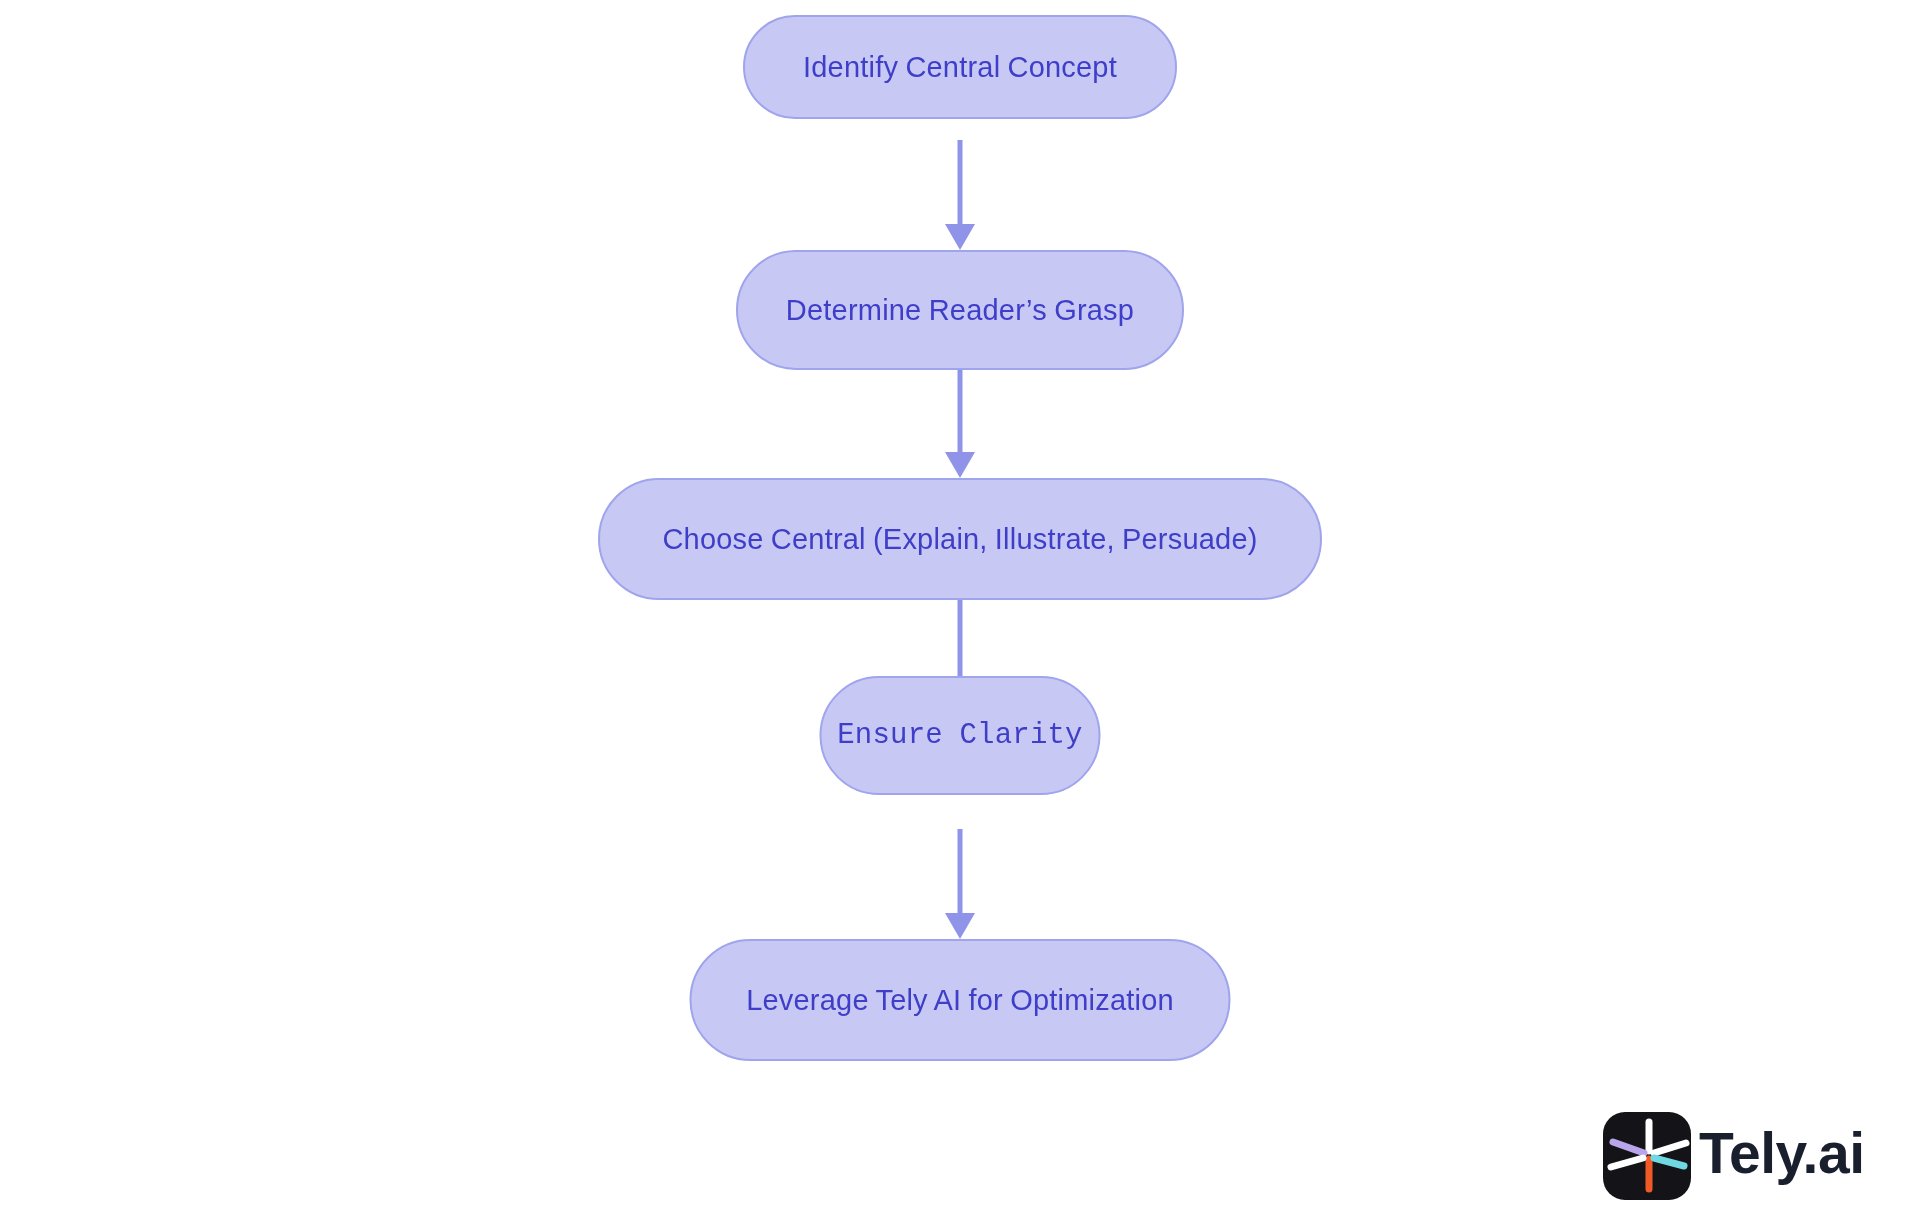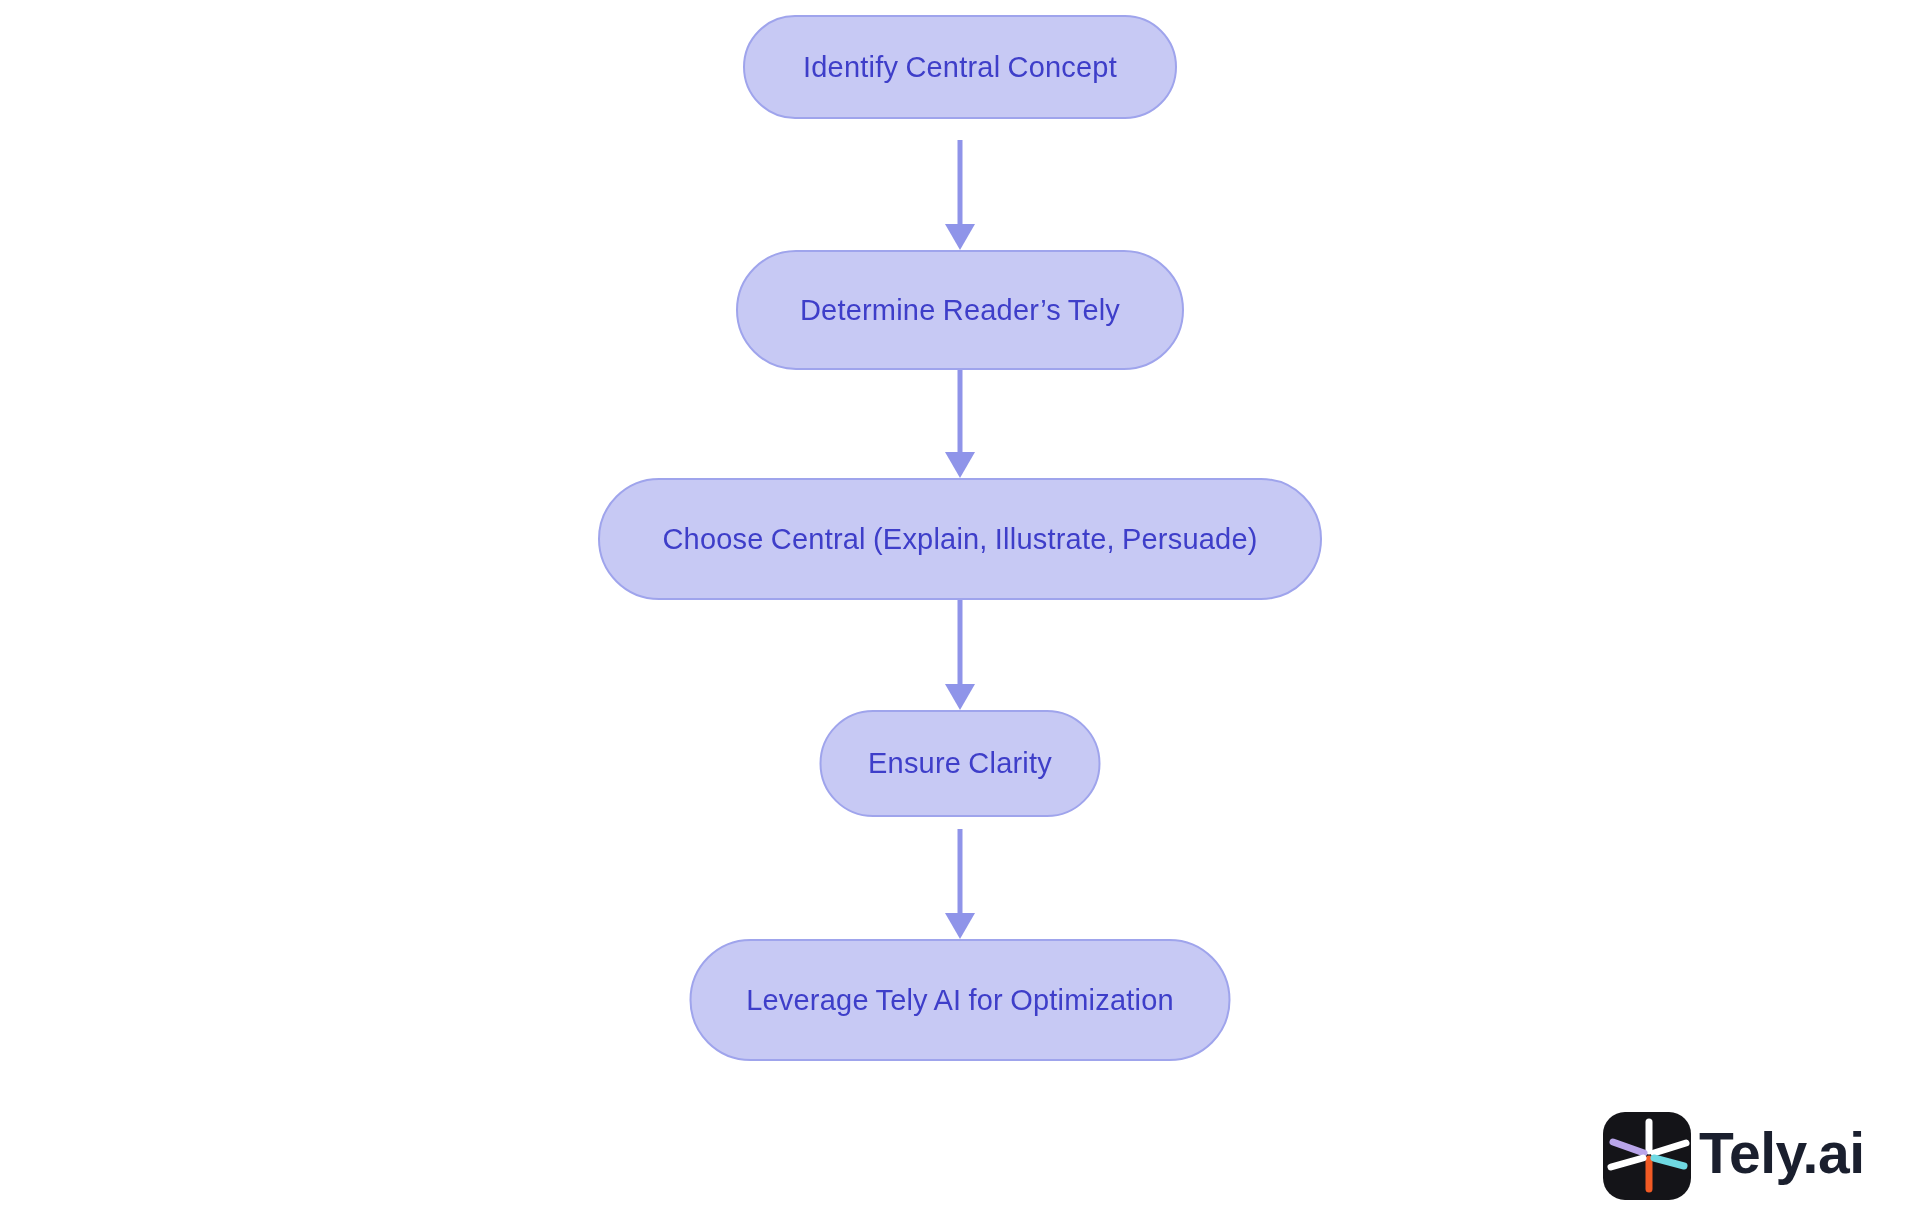--- a/index.html
+++ b/index.html
@@ -37,21 +37,21 @@
     color: var(--node-text);
     font-size: 29px;
     letter-spacing: 0.2px;
     word-spacing: -1px;
     white-space: nowrap;
     text-align: center;
   }
   .n1 { top: 15px;  width: 434px; height: 104px; }
   .n2 { top: 250px; width: 448px; height: 120px; }
   .n3 { top: 478px; width: 724px; height: 122px; }
-  .n4 { top: 710px; width: 281px; height: 107px; }
+  .n4 { top: 676px; width: 281px; height: 119px; font-family: Liberation Mono, monospace; }
   .n5 { top: 939px; width: 541px; height: 122px; }
 
   .arrow {
     position: absolute;
     left: 960px;
     transform: translateX(-50%);
     width: 32px;
   }
   .a1 { top: 140px; height: 110px; }
   .a2 { top: 370px; height: 108px; }
@@ -94,21 +94,21 @@
 
 <div class="canvas">
 
   <div class="node n1">Identify Central Concept</div>
 
   <div class="arrow a1">
     <div class="shaft"></div>
     <div class="head"></div>
   </div>
 
-  <div class="node n2">Determine Reader’s Tely</div>
+  <div class="node n2">Determine Reader’s Grasp</div>
 
   <div class="arrow a2">
     <div class="shaft"></div>
     <div class="head"></div>
   </div>
 
   <div class="node n3">Choose Central (Explain, Illustrate, Persuade)</div>
 
   <div class="arrow a3">
     <div class="shaft"></div>

